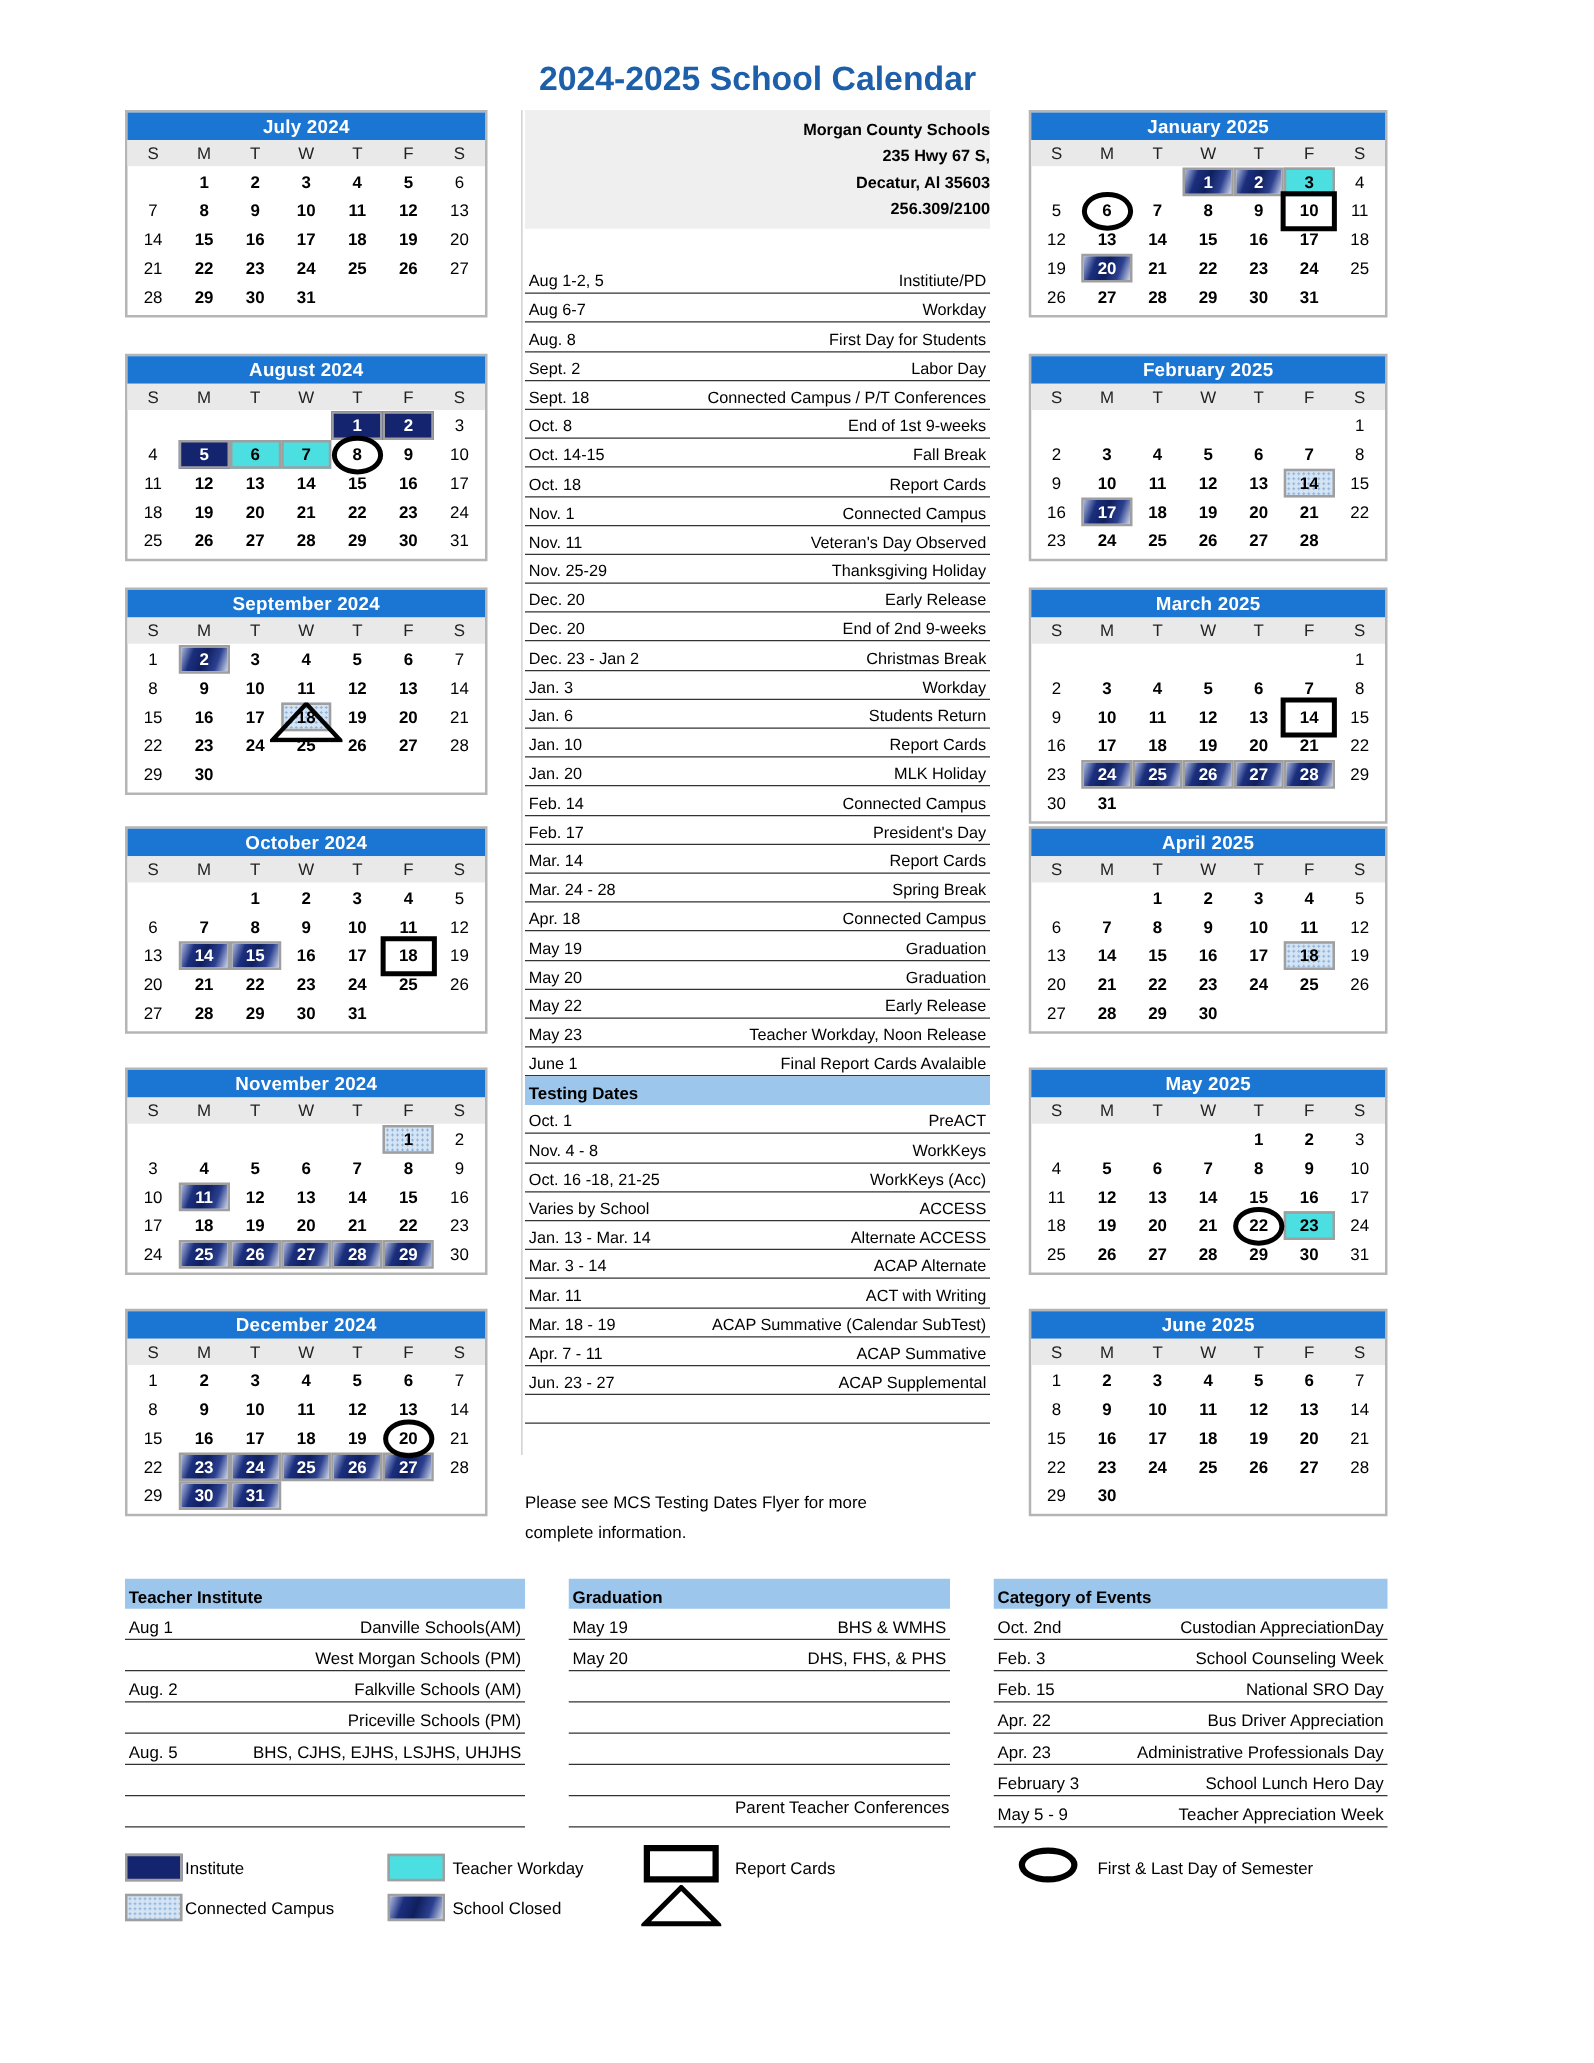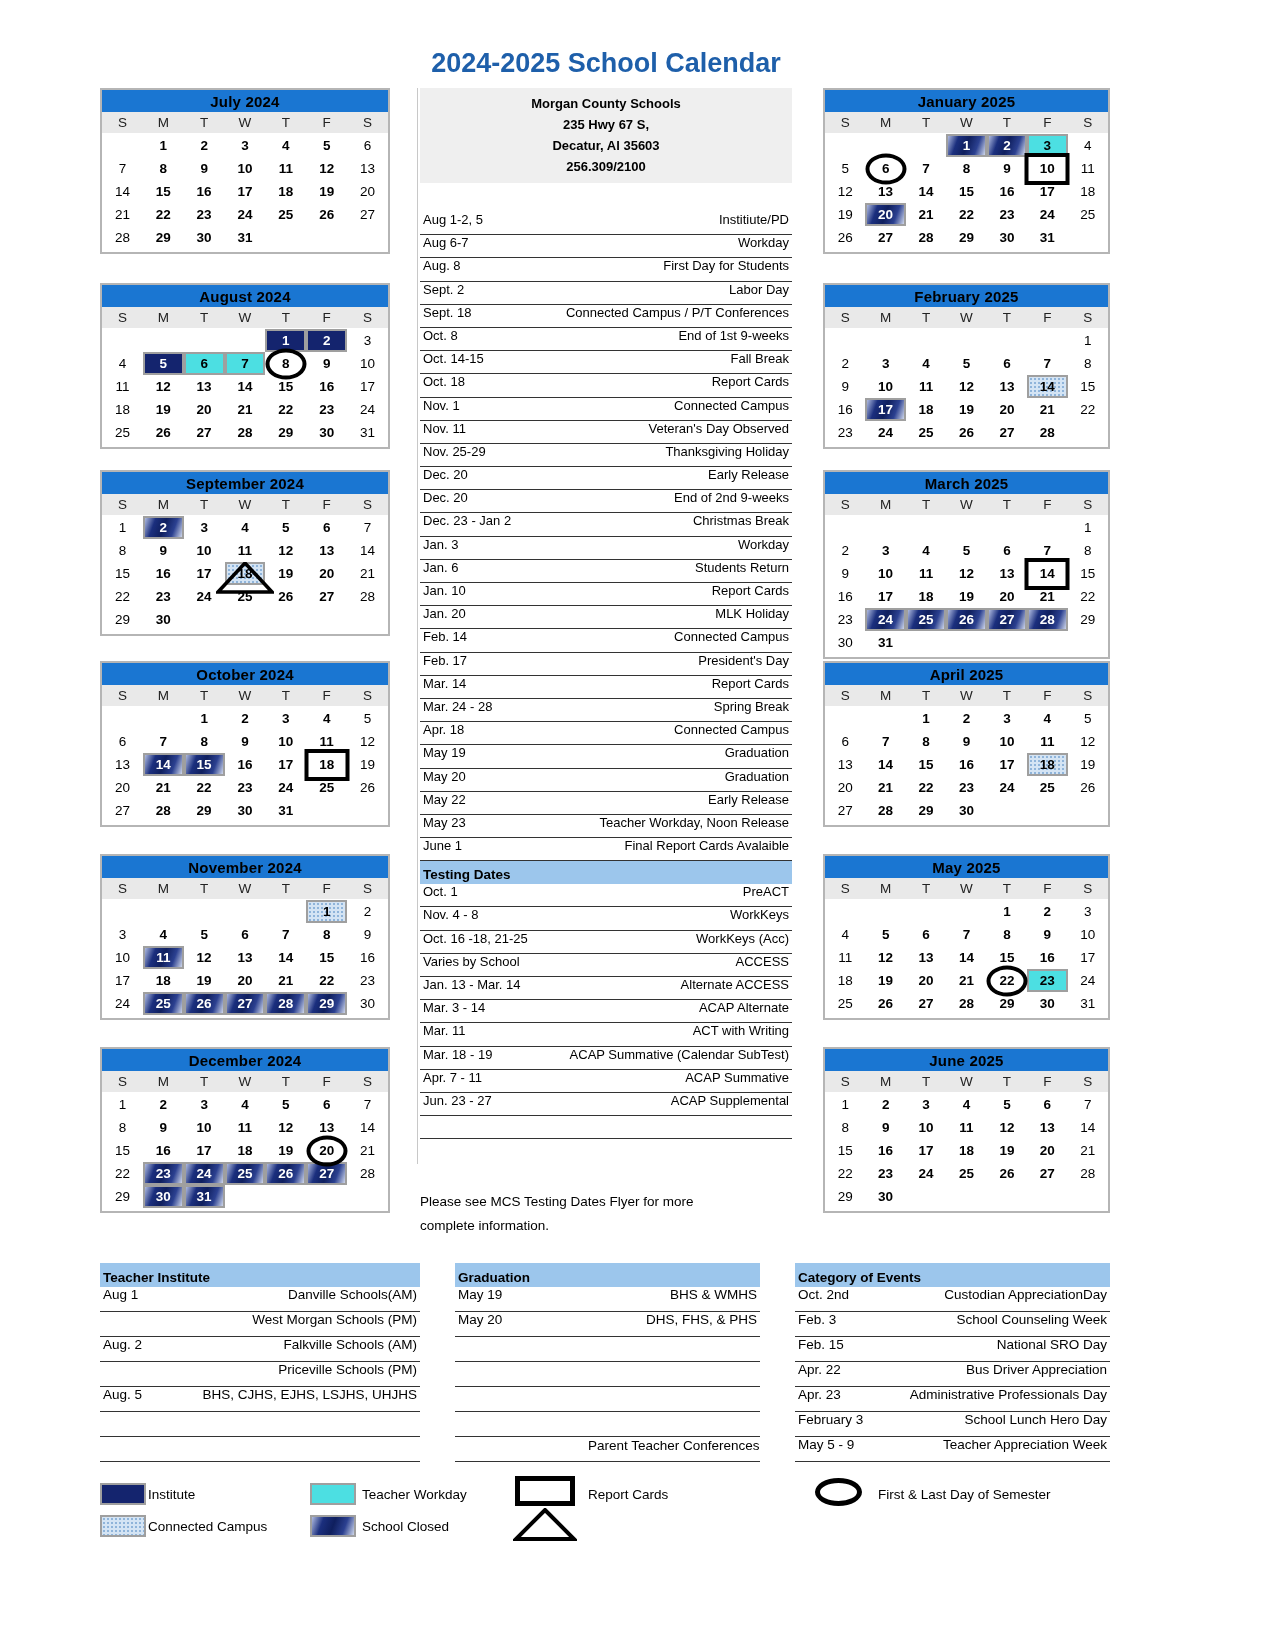--- a/index.html
+++ b/index.html
@@ -8,21 +8,21 @@
 
   
   .cal-col { position:absolute; top:0; height:1250px; }
   .col-left  { left:100px; width:290px; }
   .col-right { left:823px; width:287px; }
 
   .month { position:absolute; left:0; width:100%; background:#fff;
            border:2px solid #b5b5b5; box-sizing:border-box; }
   .slot0{top:88px}.slot1{top:283px}.slot2{top:470px}.slot3{top:661px}.slot4{top:854px}.slot5{top:1047px}
 
-  .mh { height:22px; background:#1a76d2; color:#000000; font-weight:bold; font-size:15px;
+  .mh { height:22px; background:#1a76d2; color:#ffffff; font-weight:bold; font-size:15px;
         display:flex; align-items:center; justify-content:center; letter-spacing:.2px; }
   .wd { display:grid; grid-template-columns:repeat(7,1fr); background:#e9e9e9; height:21px;
         font-size:13.5px; color:#222; }
   .wd span { display:flex; align-items:center; justify-content:center; }
   .grid { display:grid; grid-template-columns:repeat(7,1fr); grid-auto-rows:23px;
           font-size:13.5px; padding:1px 0 3px 0; }
   .cell { position:relative; display:flex; align-items:center; justify-content:center; box-sizing:border-box; }
   .cell.wkday { font-weight:bold; }
   .cell .num { position:relative; z-index:2; }
 
@@ -39,25 +39,25 @@
   .ov-box  { position:absolute; z-index:3; left:50%; top:50%; transform:translate(-50%,-50%);
              width:37px; height:24px; border:4px solid #000; }
   .ov-tri  { position:absolute; z-index:3; left:50%; top:-2px; transform:translateX(-50%);
              width:58px; height:32px; }
   .ov-tri svg { display:block; width:58px; height:32px; }
 
   
   .title { position:absolute; left:420px; width:372px; top:48px; text-align:center;
            font-size:27px; font-weight:bold; color:#1e5faa; }
   .addr  { position:absolute; left:420px; width:372px; top:88px; background:#efefef;
-           padding:5px 0 6px 0; text-align:center; font-weight:bold; font-size:13px; line-height:21px; }
+           padding:5px 0 6px 0; text-align:right; font-weight:bold; font-size:13px; line-height:21px; }
   .vline { position:absolute; left:417px; top:88px; width:1px; height:1076px; background:#c8c8c8; }
 
   .midlist { position:absolute; left:420px; width:372px; top:212px; }
-  .trow { display:flex; justify-content:space-between; 
+  .trow { display:flex; justify-content:space-between; align-items:flex-end;
           height:23.2px; border-bottom:1px solid #333; font-size:13px;
           padding:0 3px 2px 3px; box-sizing:border-box; }
   .trow .ev { text-align:right; }
   .sec-head { background:#9cc6ec; font-weight:bold; height:23px; font-size:13.5px;
               display:flex; align-items:flex-end; padding:0 3px 2px 3px; box-sizing:border-box; }
   .emptyrow { height:23.2px; border-bottom:1px solid #333; box-sizing:border-box; }
 
   .note { position:absolute; left:420px; top:1190px; font-size:13.5px; line-height:24px; }
 
   

